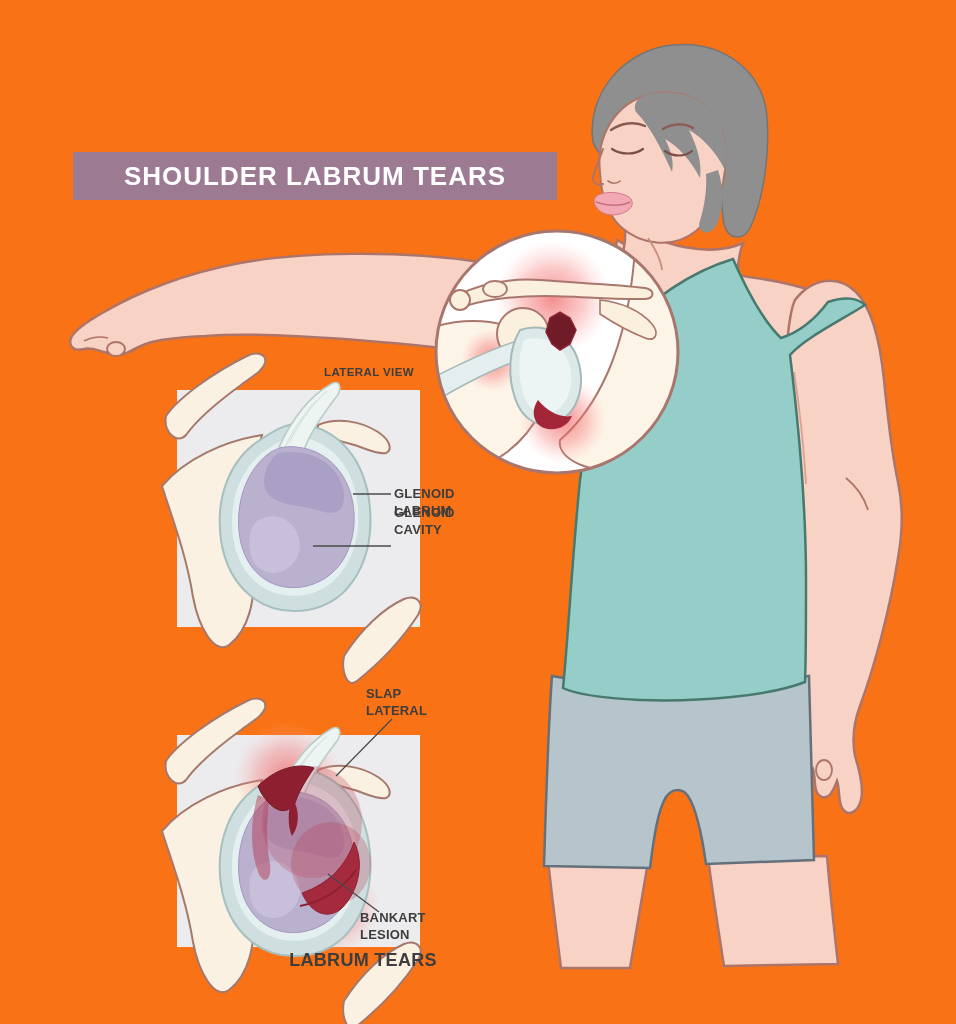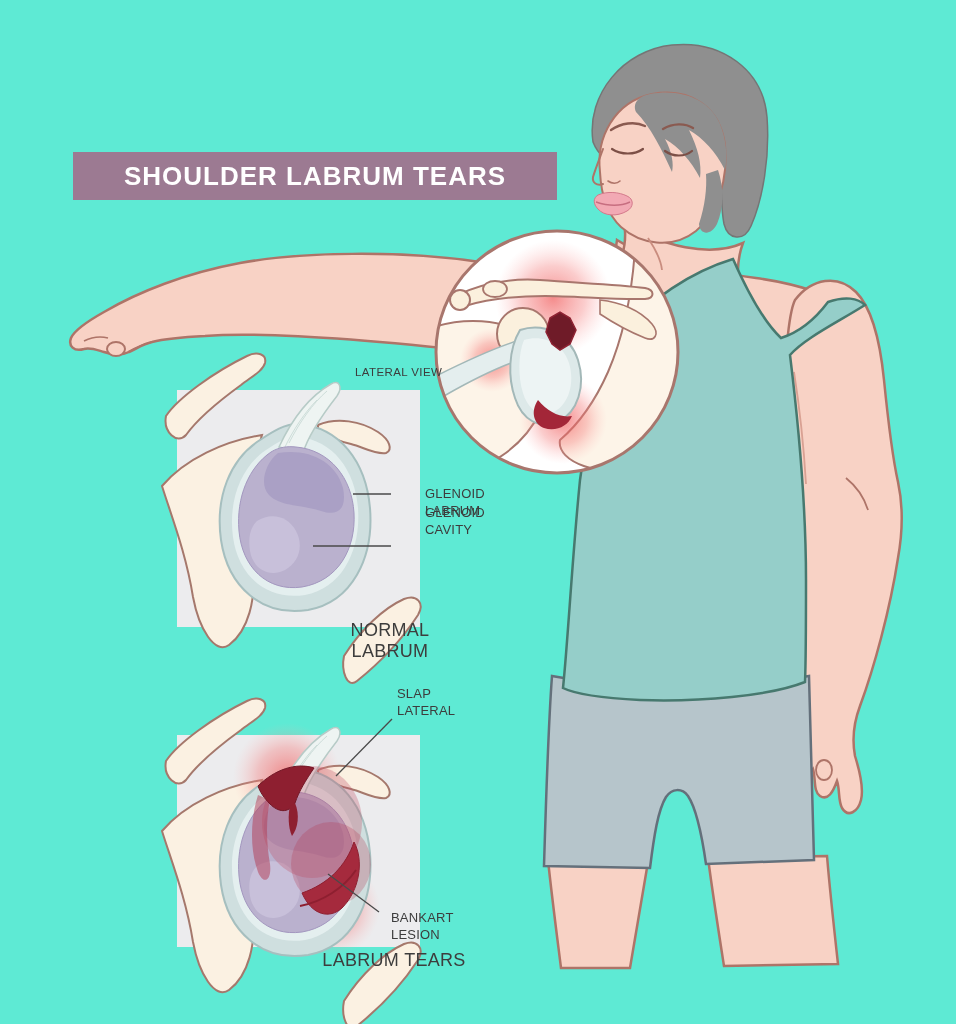--- a/index.html
+++ b/index.html
@@ -1,26 +1,26 @@
 <!DOCTYPE html>
 <html><head>
 <meta charset="utf-8">
 <style>
   html,body{margin:0;padding:0;background:#ffffff;}
   .canvas{
-    position:relative;width:956px;height:1024px;background:#5eead4;overflow:hidden;
+    position:relative;width:956px;height:1024px;background:#f97316;overflow:hidden;
     font-family:"Liberation Sans", sans-serif;
   }
   .canvas svg{position:absolute;left:0;top:0;}
   .banner{
     position:absolute;left:73px;top:152px;width:484px;height:48px;
     background:#9c7a92;color:#ffffff;display:flex;align-items:center;justify-content:center;
     font-size:26px;font-weight:bold;letter-spacing:1px;
   }
-  .lbl{position:absolute;color:#3d3d3d;font-weight:normal;margin-left:31px;}
+  .lbl{position:absolute;color:#3d3d3d;font-weight:bold;}
   .lbl-small{font-size:13px;line-height:1.28;letter-spacing:0.2px;}
   .lbl-view{font-size:11.5px;letter-spacing:0.4px;}
   .lbl-caption{font-size:18px;letter-spacing:0.3px;text-align:center;}
   #lateral-view{left:324px;top:366px;}
   #glenoid-labrum{left:394px;top:486px;width:62px;}
   #glenoid-cavity{left:394px;top:505px;width:62px;}
   #normal-caption{left:280px;top:620px;width:158px;}
   #slap-lesion{left:366px;top:686px;width:52px;}
   #bankart-lesion{left:360px;top:910px;width:62px;}
   #tears-caption{left:287px;top:950px;width:152px;}
@@ -165,18 +165,17 @@
   </g>
 </svg>
 
 <div class="banner">
   <span>SHOULDER LABRUM TEARS</span>
 </div>
 
 <div id="lateral-view" class="lbl lbl-view">LATERAL VIEW</div>
 <div id="glenoid-labrum" class="lbl lbl-small">GLENOID LABRUM</div>
 <div id="glenoid-cavity" class="lbl lbl-small">GLENOID CAVITY</div>
-<div id="normal-caption" class="lbl lbl-caption">NORMAL LABRUM</div>
 <div id="slap-lesion" class="lbl lbl-small">SLAP LATERAL</div>
 <div id="bankart-lesion" class="lbl lbl-small">BANKART LESION</div>
 <div id="tears-caption" class="lbl lbl-caption">LABRUM TEARS</div>
 
 </div>
 
 </body></html>

